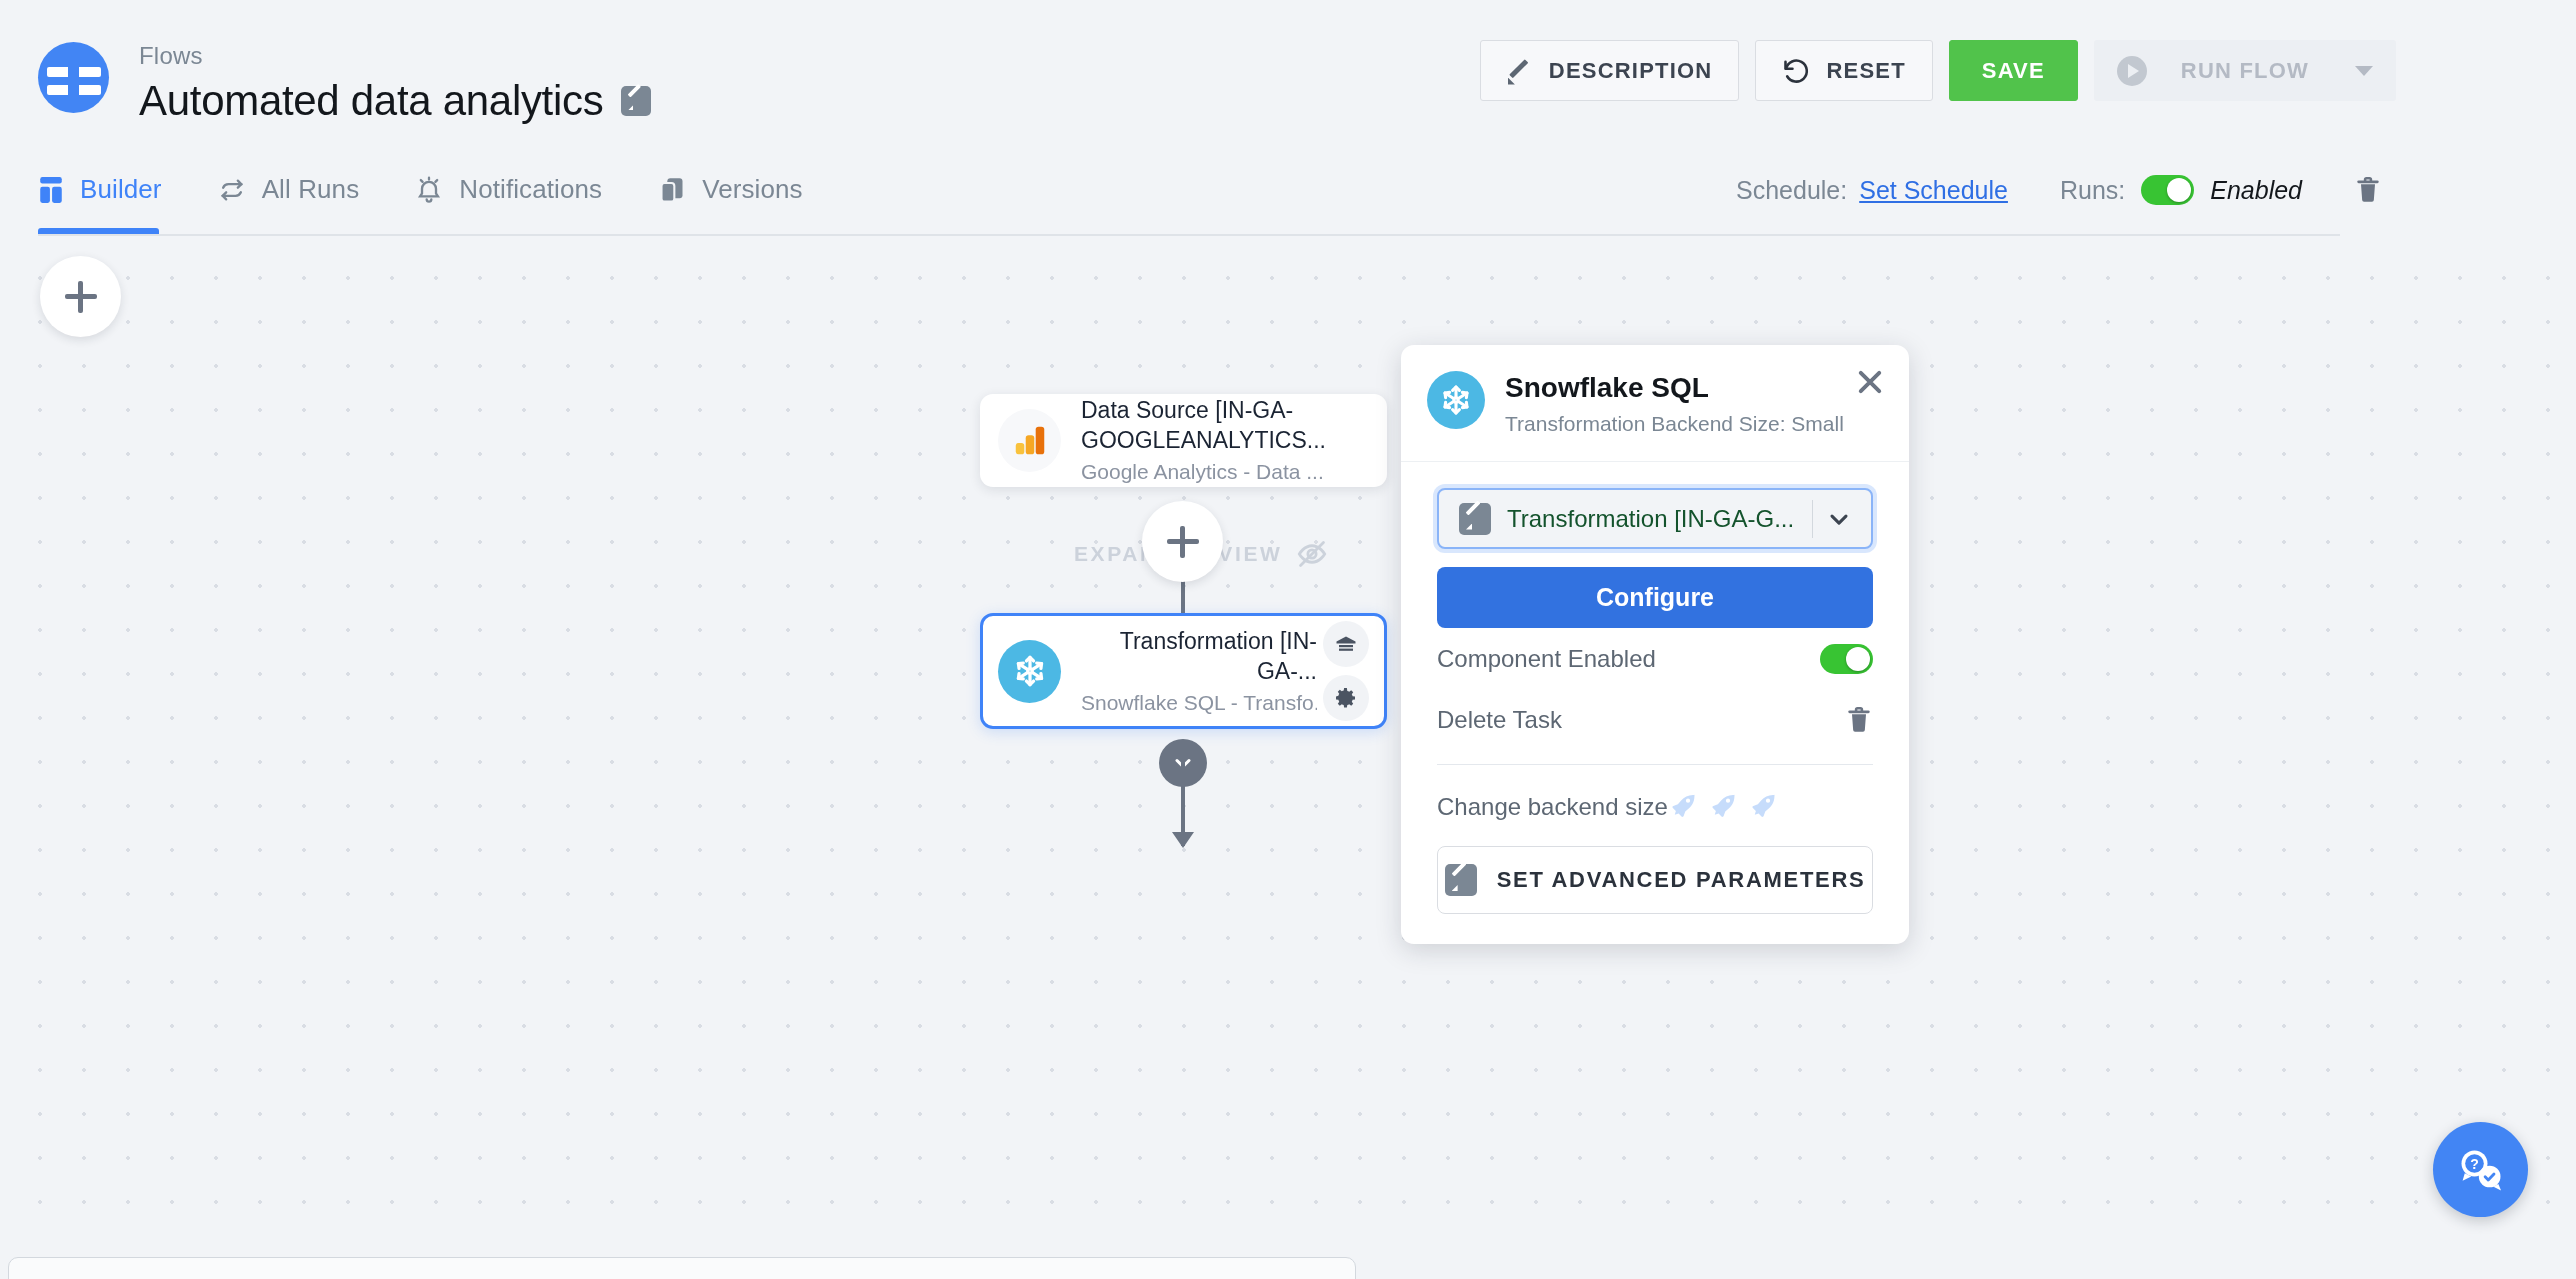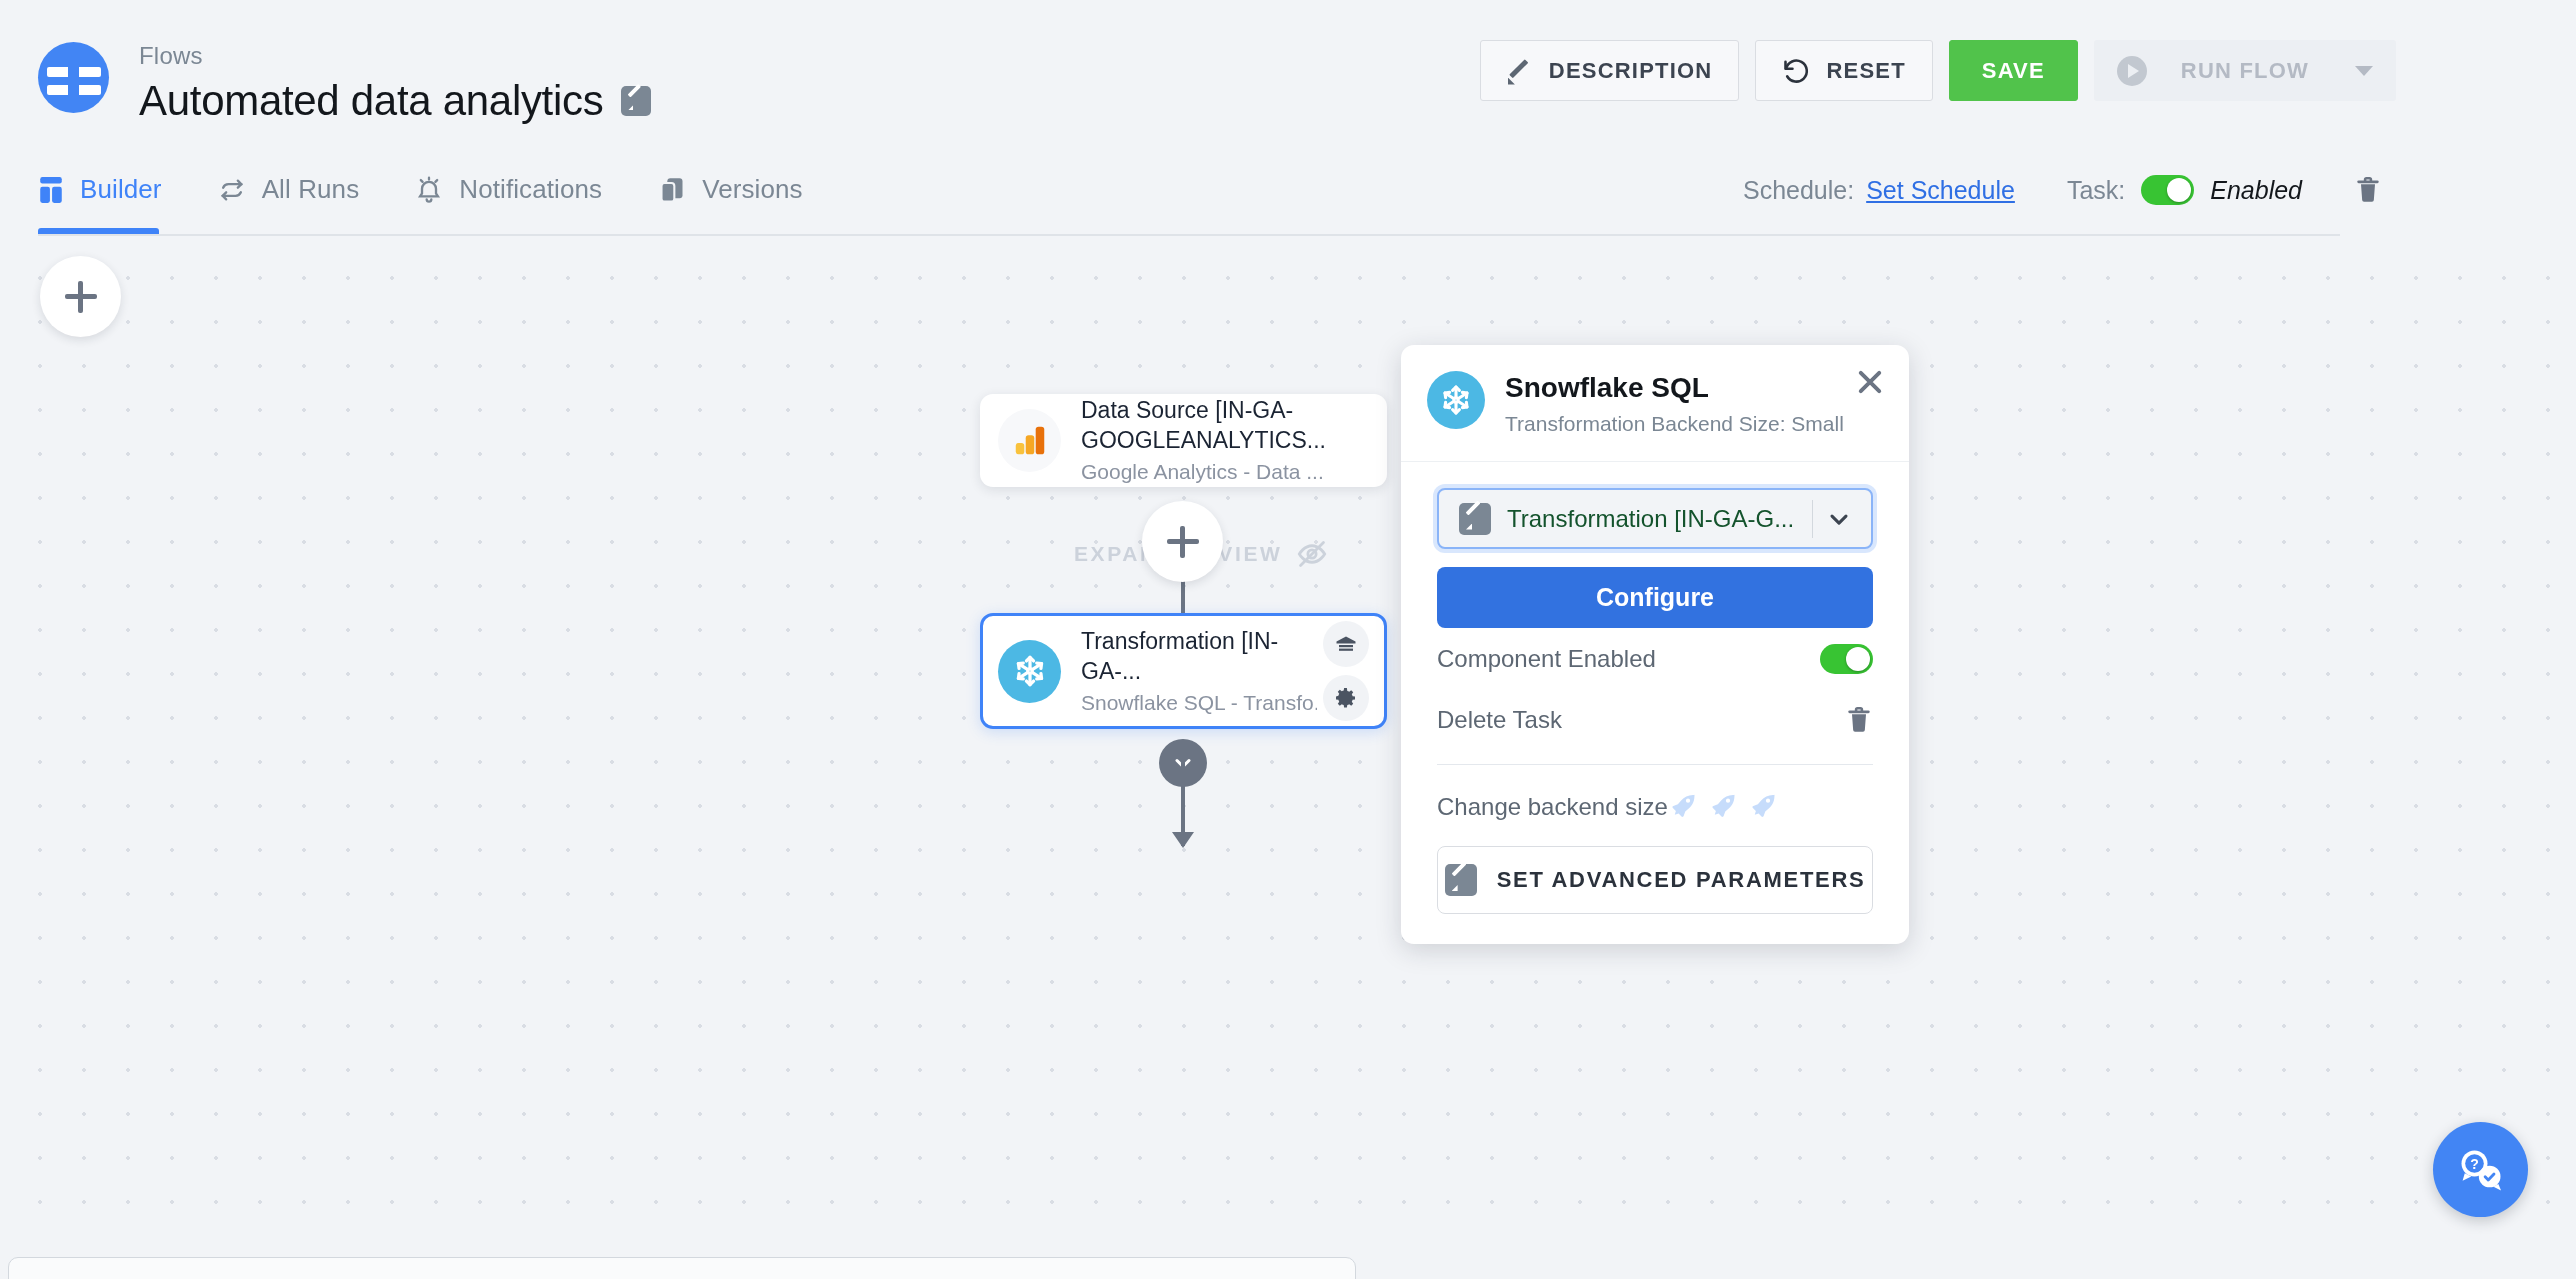--- a/index.html
+++ b/index.html
@@ -90,21 +90,21 @@
     position: absolute; left: 1074px; top: 300px; display: flex; align-items: center; gap: 14px;
     font-size: 21px; letter-spacing: 2.6px; font-weight: 700; color: #ccd2db; cursor: pointer;
   }
   .ic-eye-off { width: 32px; height: 32px; flex: none; }
 
   
   .node {
     position: absolute; width: 407px; background: #fff; border-radius: 13px;
     box-shadow: 0 3px 12px rgba(27,36,51,.11); display: flex; align-items: center; padding: 22px 18px;
   }
-  .node.selected { border: 3px solid #3f83f8; box-shadow: 0 3px 14px rgba(63,131,248,.22); padding: 15px 15px; }
+  .node.selected { border: 3px solid #3f83f8; box-shadow: 0 3px 14px rgba(63,131,248,.22); padding: 15px 15px; text-align: right; }
   #node-source { left: 980px; top: 156px; height: 93px; }
   #node-transform { left: 980px; top: 375px; height: 116px; }
   .node-icon { width: 63px; height: 63px; border-radius: 50%; flex: none; display:flex; align-items:center; justify-content:center; }
   .node-icon.ga { background: #f7f8fa; }
   .node-icon.snow { background: #4cb8e4; }
   .node-text { margin-left: 20px; flex: 1; min-width: 0; }
   .node-title { font-size: 23px; color: #1b2433; line-height: 30px; font-weight: 400; }
   .node-sub { font-size: 21px; color: #8b93a1; line-height: 28px; margin-top: 3px; white-space: nowrap; overflow: hidden; }
   .node-actions { display: flex; flex-direction: column; gap: 8px; margin-left: 6px; }
   .node-act { width: 46px; height: 46px; border-radius: 50%; background: #f1f3f6; display: flex; align-items: center; justify-content: center; cursor: pointer; flex: none; }
@@ -258,21 +258,21 @@
         </span>
         <span class="tab-label">Versions</span>
       </div>
     </div>
     <div class="tab-underline"></div>
     <div class="hdr-divider"></div>
 
     <div class="tabrow-right">
       <span class="sched-label">Schedule:</span>
       <span class="sched-link">Set Schedule</span>
-      <span class="flow-label">Task:</span>
+      <span class="flow-label">Runs:</span>
       <span class="toggle on">
           <span class="knob"></span>
         </span>
       <span class="flow-state">Enabled</span>
       <span class="ic-trash-hdr">
         <svg viewBox="0 0 24 26" width="28" height="32">
             <path d="M4 6h16" stroke="#6b7483" stroke-width="2.4" stroke-linecap="round"></path>
             <path d="M9.5 6V4.2A1.2 1.2 0 0 1 10.7 3h2.6a1.2 1.2 0 0 1 1.2 1.2V6" fill="none" stroke="#6b7483" stroke-width="2.2"></path>
             <path d="M6 8h12l-1 13.5a1.6 1.6 0 0 1-1.6 1.5H8.6A1.6 1.6 0 0 1 7 21.5z" fill="#6b7483"></path>
           </svg>

